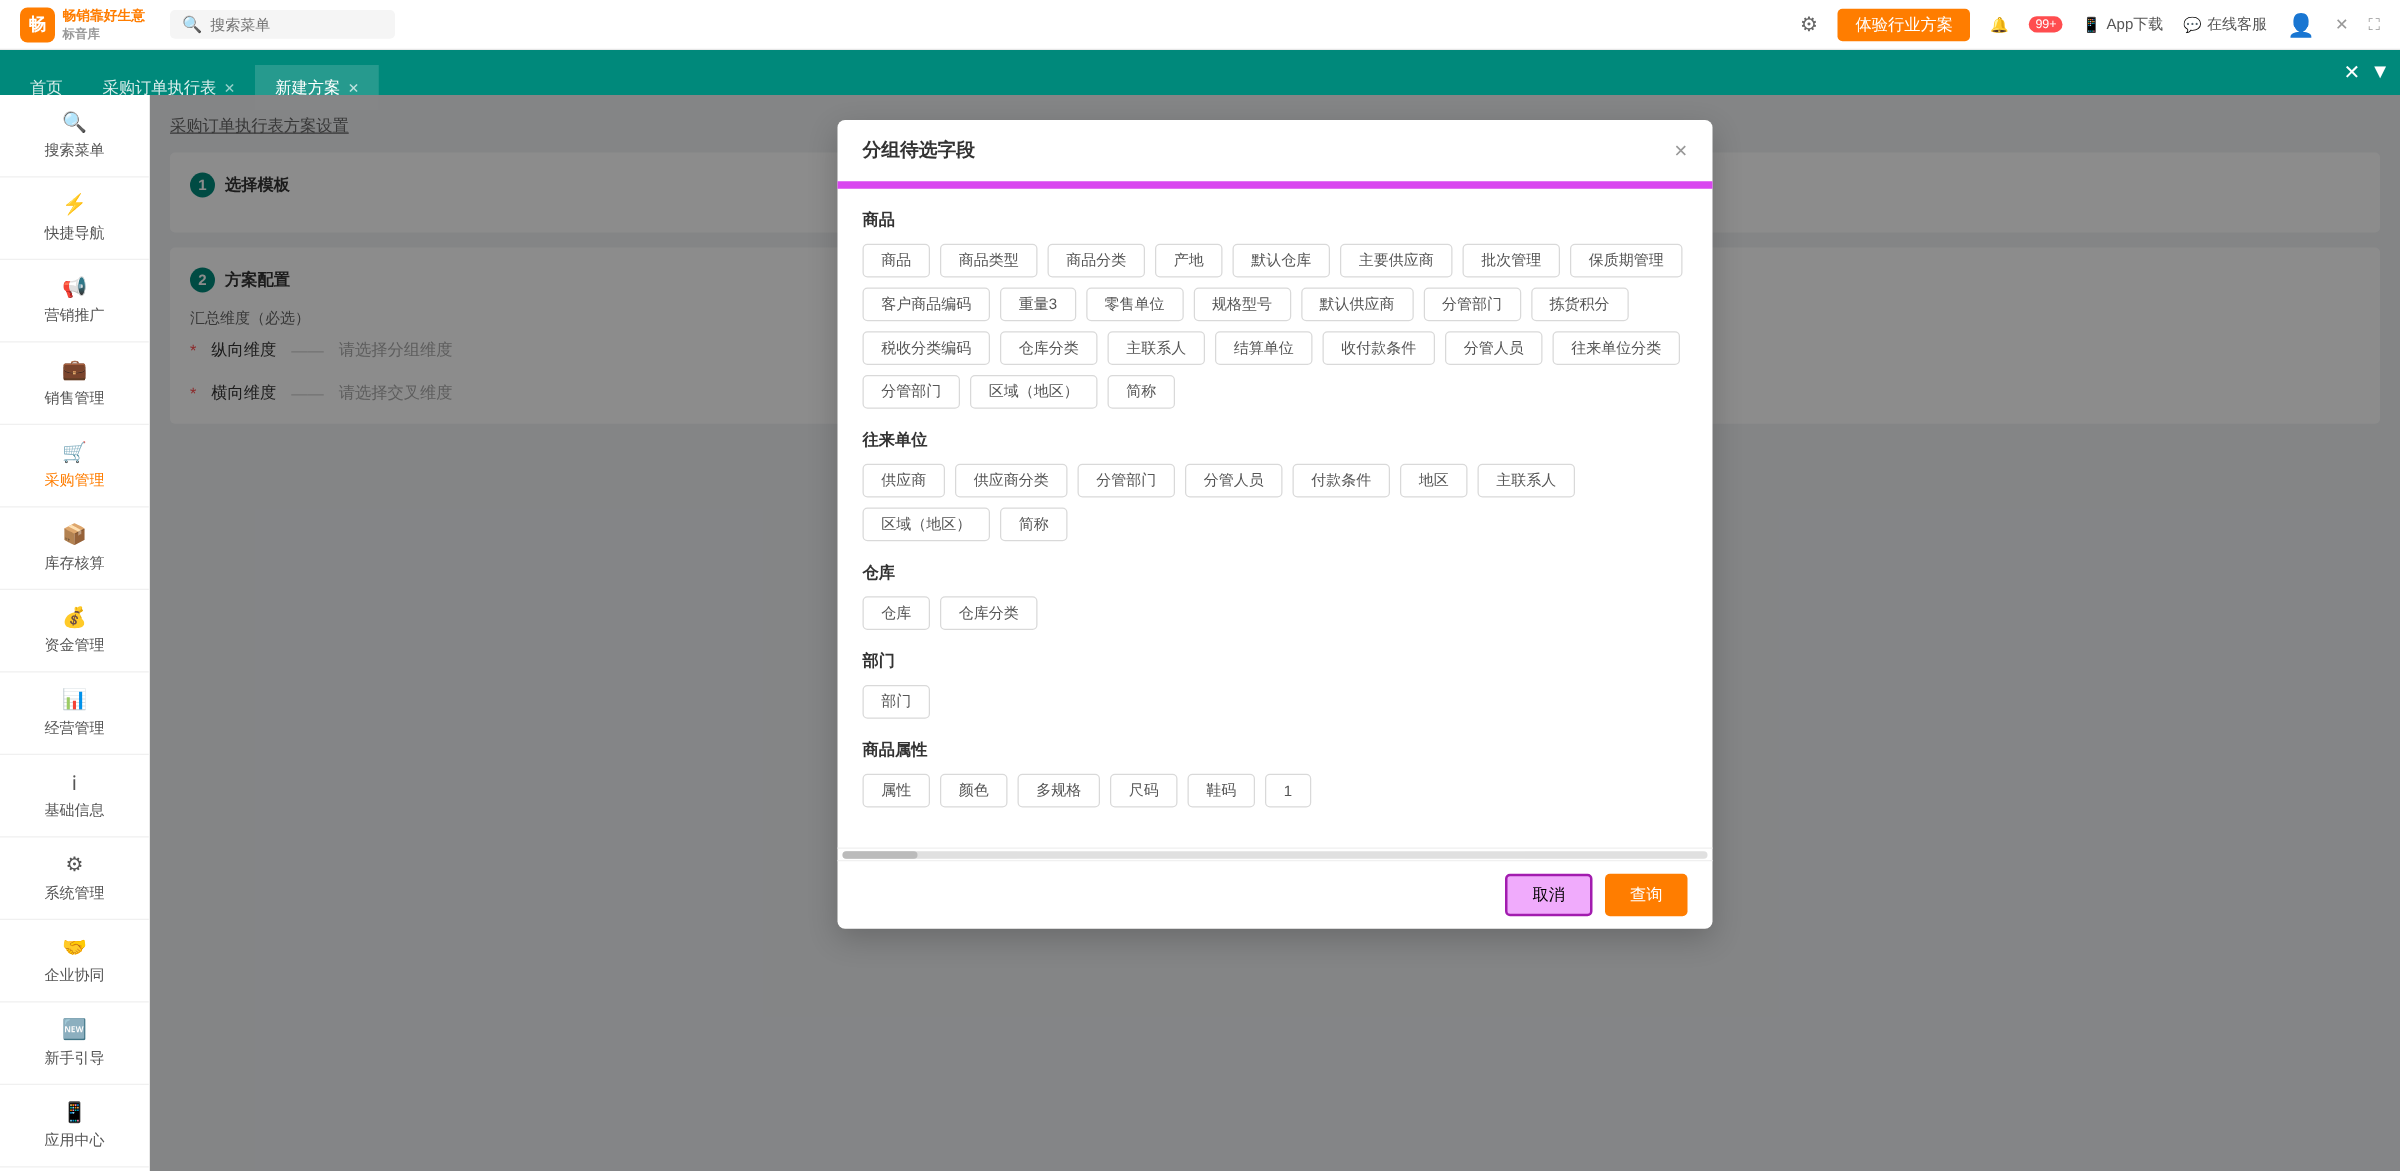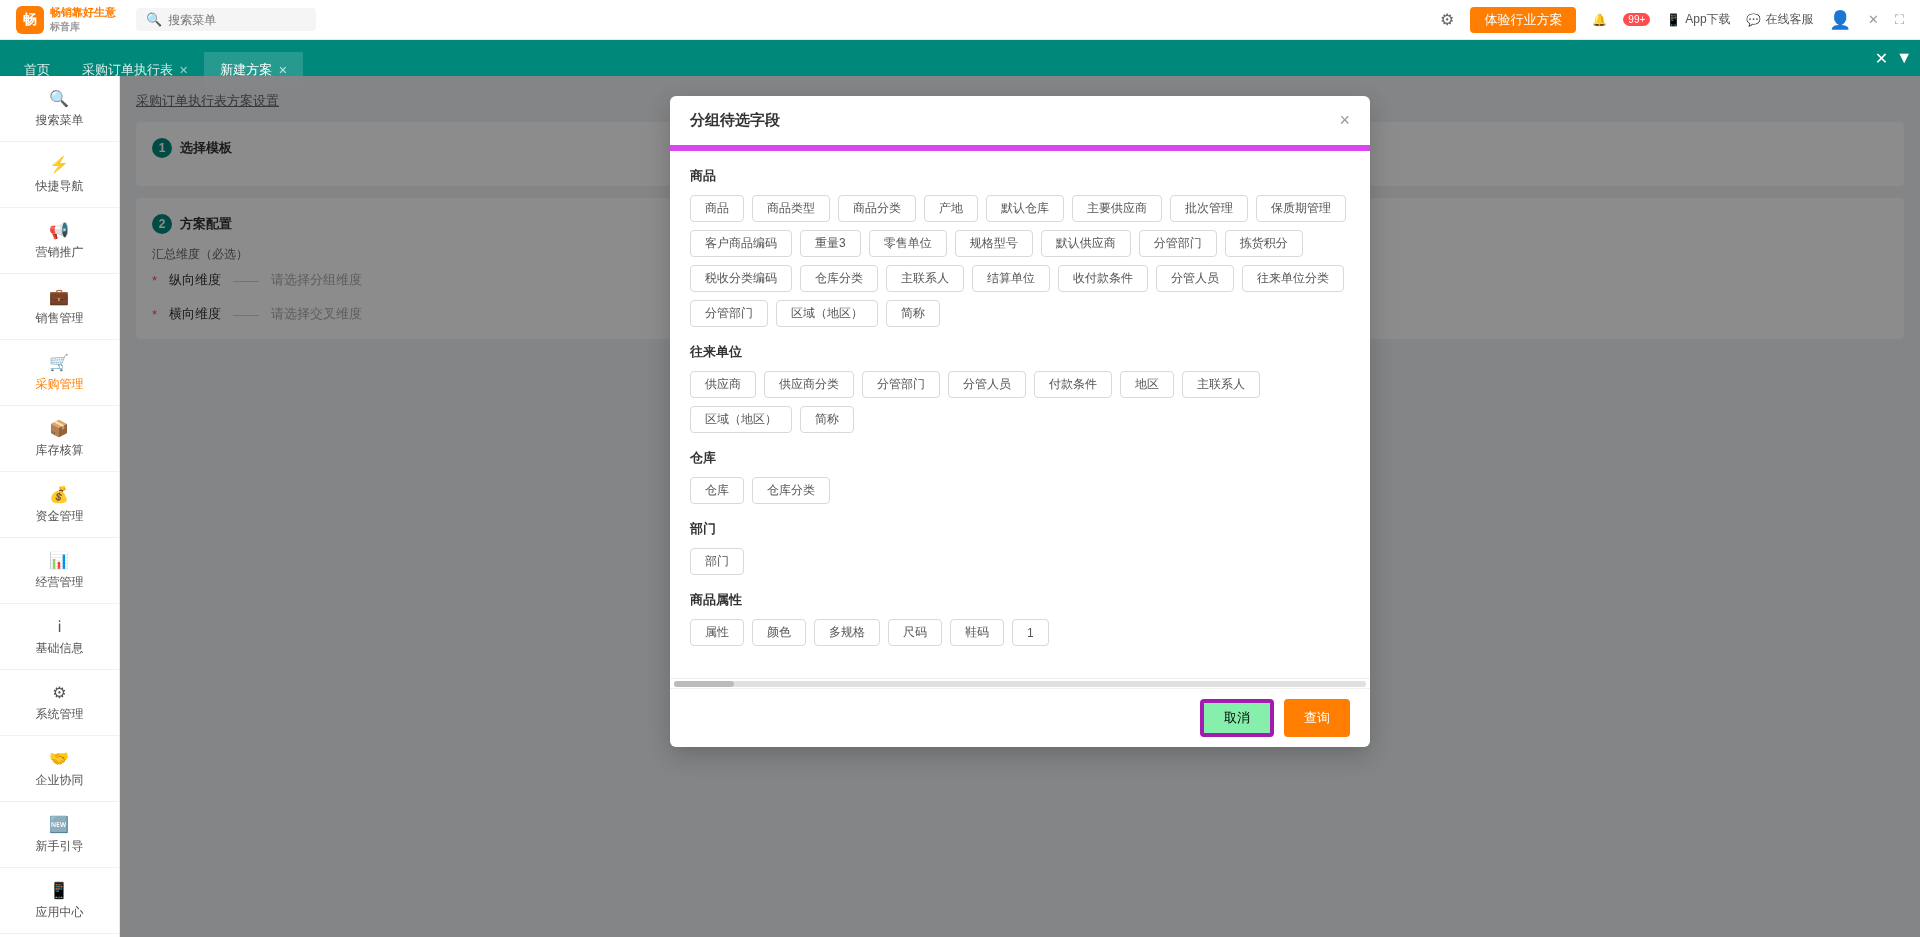--- a/index.html
+++ b/index.html
@@ -234,22 +234,22 @@
 
     
     .modal-footer {
       display: flex;
       justify-content: flex-end;
       padding: 10px 20px;
       gap: 10px;
       border-top: 1px solid #f0f0f0;
     }
     .btn-cancel {
-      border: 4px solid #a21caf;
-      background: #86efac;
+      border: 2px solid #a21caf;
+      background: #f0abfc;
       padding: 6px 20px;
       border-radius: 4px;
       cursor: pointer;
       font-size: 13px;
     }
     .btn-confirm {
       background: #ff7d00;
       color: white;
       border: none;
       padding: 6px 20px;

